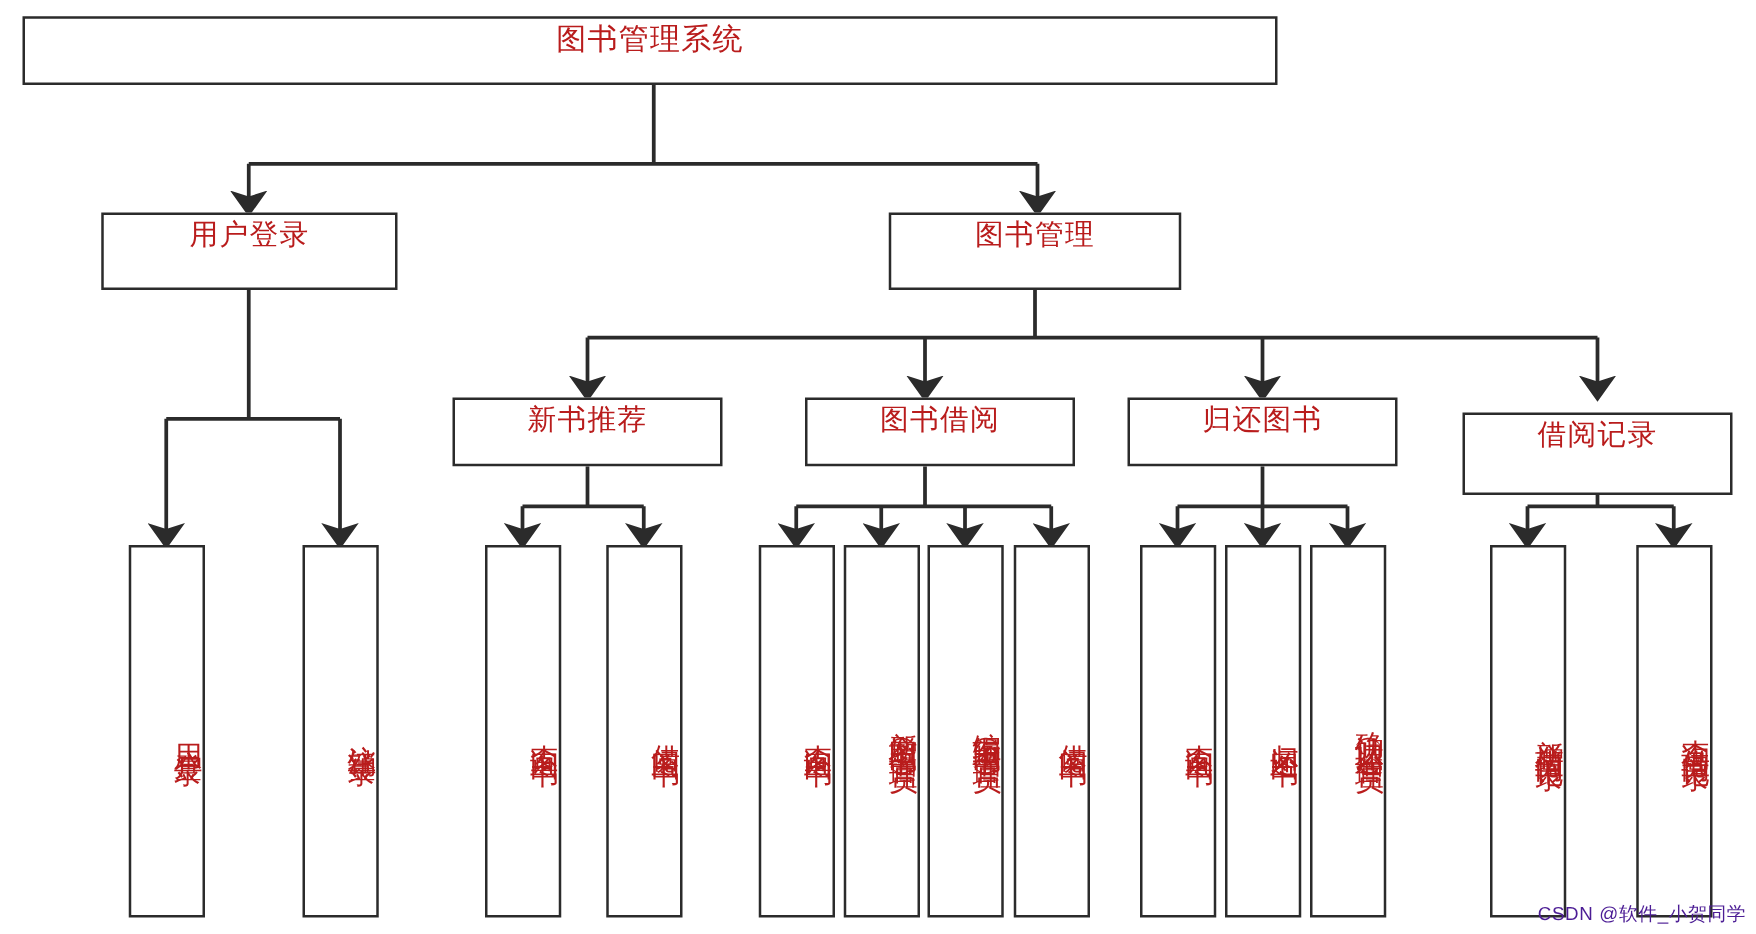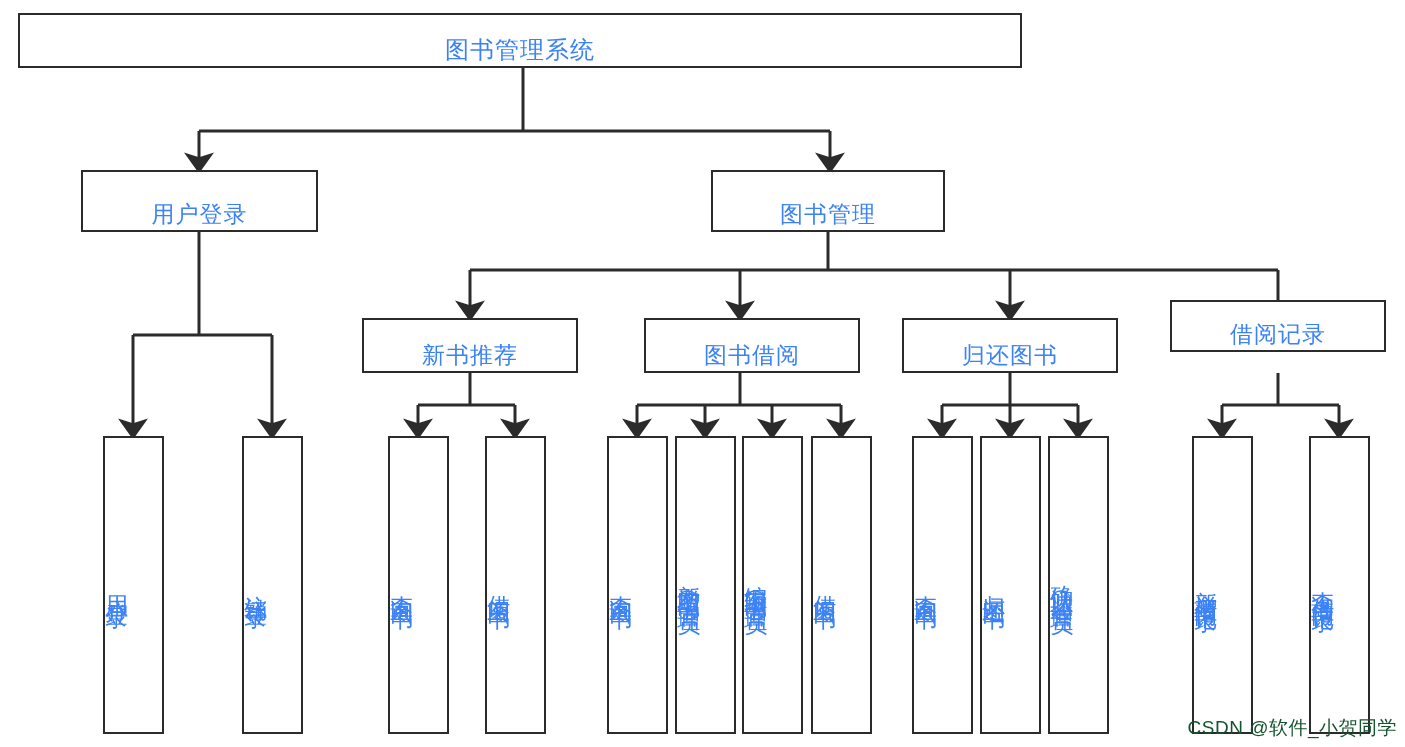--- a/index.html
+++ b/index.html
@@ -24,23 +24,24 @@
     width: 1405px;
     height: 747px;
     pointer-events: none;
   }
   .node {
     position: absolute;
     box-sizing: border-box;
     border: 2.5px solid #2b2b2b;
     background: #ffffff;
     display: flex;
-    align-items: flex-end;
+    align-items: flex-start;
     justify-content: center;
-    color: #3b82f6;
+    color: #b91c1c;
+    font-family: Liberation Serif, serif;
   }
   .node.horiz {
     font-size: 23px;
     letter-spacing: 1px;
   }
   .node.vert {
     writing-mode: vertical-rl;
     text-orientation: upright;
     font-size: 23px;
     letter-spacing: 4px;
@@ -52,22 +53,22 @@
     text-orientation: upright;
     white-space: nowrap;
   }
   .node.root {
     font-size: 24px;
   }
   .watermark {
     position: absolute;
     right: 8px;
     bottom: 6px;
-    font-size: 19px;
-    color: #14532d;
+    font-size: 15px;
+    color: #4c1d95;
     letter-spacing: 0.5px;
     white-space: nowrap;
   }
 </style>
 </head>
 <body>
 
 <div id="canvas">
 
   <svg class="wires" viewBox="0 0 1405 747">
@@ -136,21 +137,21 @@
 
   <div class="node horiz" style="left:711px; top:170px; width:234px; height:62px;">
     <span class="txt">图书管理</span>
   </div>
   <div class="node horiz" style="left:644px; top:318px; width:216px; height:55px;">
     <span class="txt">图书借阅</span>
   </div>
   <div class="node horiz" style="left:902px; top:318px; width:216px; height:55px;">
     <span class="txt">归还图书</span>
   </div>
-  <div class="node horiz" style="left:1170px; top:300px; width:216px; height:52px;">
+  <div class="node horiz" style="left:1170px; top:330px; width:216px; height:66px;">
     <span class="txt">借阅记录</span>
   </div>
 
   <div class="node vert" style="left:103px; top:436px; width:61px; height:298px;">
     <span class="txt">用户登录</span>
   </div>
   <div class="node vert" style="left:242px; top:436px; width:61px; height:298px;">
     <span class="txt">注销登录</span>
   </div>
 

